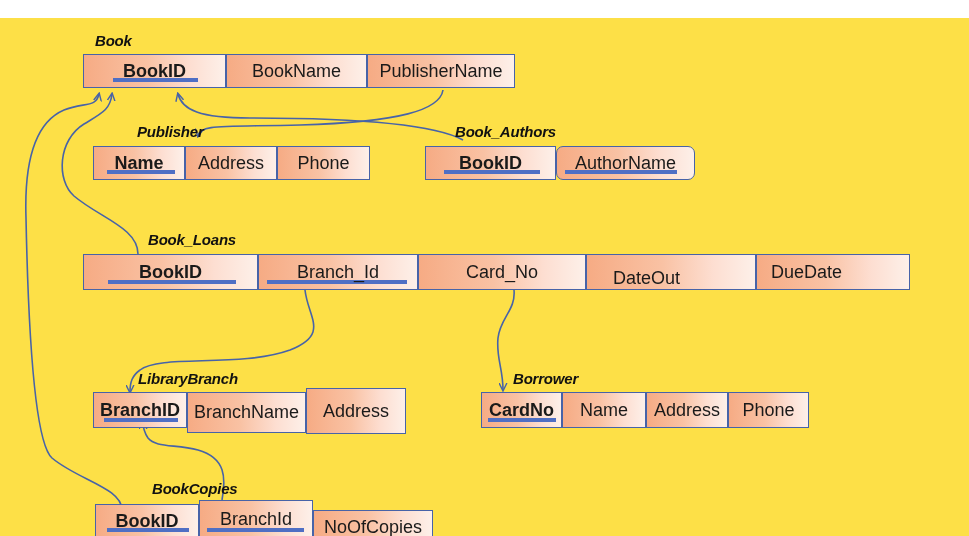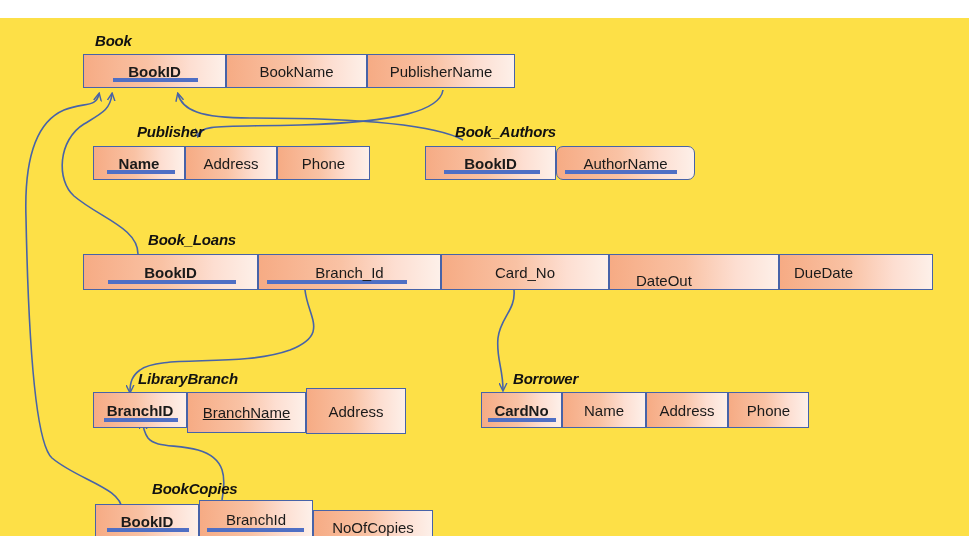--- a/index.html
+++ b/index.html
@@ -23,21 +23,21 @@
   }
   .cols{position:absolute;display:flex;align-items:stretch;}
   .cell{
       position:relative;
       box-sizing:border-box;
       border:1px solid #4763a8;
       background:linear-gradient(to right,#f6ab84 0%,#f9c2a4 45%,#fdded1 75%,#fdf0e9 100%);
       display:flex;
       align-items:center;
       justify-content:center;
-      font-size:15px;
+      font-size:18px;
       color:#1a1a1a;
       white-space:nowrap;
       overflow:visible;
   }
   .cell .lbl{position:relative;z-index:2;padding:0 4px;}
   .cell.pk .lbl{font-weight:bold;}
   
   .cell .ul{
       position:absolute;
       height:4px;
@@ -125,21 +125,21 @@
     </div>
   </div>
 
   <div class="entity">
     <div class="entity-title" style="left:148px;top:213px;">Book_Loans</div>
     <div class="cols" style="left:83px;top:236px;height:36px;">
       <div class="cell pk" style="width:175px;">
         <span class="lbl">BookID</span>
         <span class="ul" style="left:24px;width:128px;"></span>
       </div>
-      <div class="cell pk" style="width:183px;text-align:center;">
+      <div class="cell pk" style="width:160px;text-align:center;">
         <span class="lbl" style="font-weight:normal;">Branch_Id</span>
         <span class="ul" style="left:8px;width:140px;"></span>
       </div>
       <div class="cell" style="width:168px;">
         <span class="lbl">Card_No</span>
       </div>
       <div class="cell" style="width:170px;justify-content:flex-start;padding-left:22px;align-items:flex-end;">
         <span class="lbl">DateOut</span>
       </div>
       <div class="cell" style="width:154px;justify-content:flex-start;padding-left:10px;">
@@ -148,21 +148,21 @@
     </div>
   </div>
 
   <div class="entity">
     <div class="entity-title" style="left:138px;top:352px;">LibraryBranch</div>
     <div class="cols" style="left:93px;top:374px;height:36px;align-items:flex-start;">
       <div class="cell pk" style="width:94px;height:36px;">
         <span class="lbl">BranchID</span>
         <span class="ul" style="left:10px;width:74px;"></span>
       </div>
-      <div class="cell" style="width:119px;height:41px;text-decoration:underline;">
+      <div class="cell" style="width:119px;height:41px;">
         <span class="lbl">BranchName</span>
       </div>
       <div class="cell" style="width:100px;height:46px;margin-top:-4px;">
         <span class="lbl">Address</span>
       </div>
     </div>
   </div>
 
   <div class="entity">
     <div class="entity-title" style="left:513px;top:352px;">Borrower</div>

